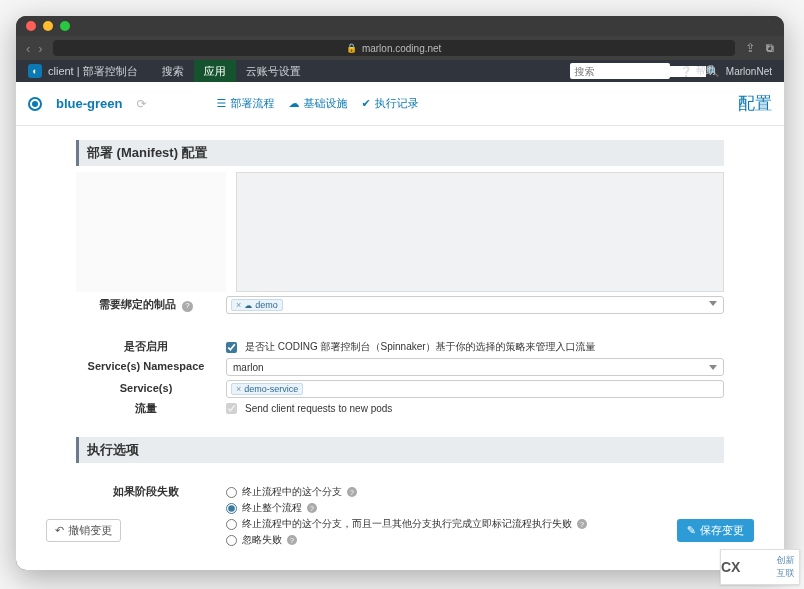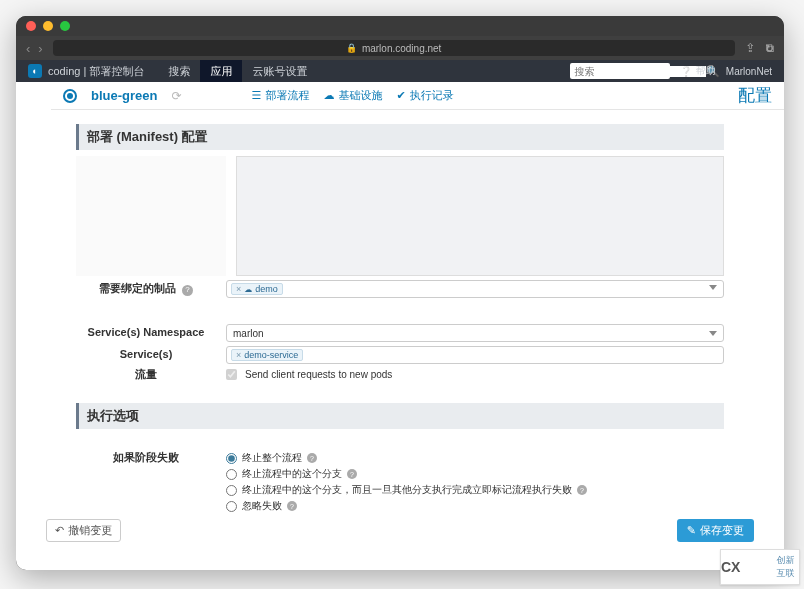--- a/index.html
+++ b/index.html
@@ -67,29 +67,29 @@
       align-items: center;
       padding: 0 12px;
       font-size: 11px;
     }
     .topbar-left { display:flex; align-items:center; gap:6px; }
     .spinnaker-logo {
       width: 14px; height: 14px; background:#0b79b4; border-radius:3px; display:flex; align-items:center; justify-content:center; color:#fff; font-size:9px;
     }
     .topbar-tabs { display:flex; margin-left: 14px; }
     .topbar-tab { padding: 0 10px; height:22px; display:flex; align-items:center; cursor:pointer; color:#cfd3d8; }
-    .topbar-tab.active { background:#0f172a; color:#fff; }
+    .topbar-tab.active { background:#14532d; color:#fff; }
     .search-box { margin-left: auto; margin-right:10px; background:#fff; height:16px; width:100px; border-radius:2px; display:flex; align-items:center; padding:0 4px; }
     .search-box input { border:none; font-size:10px; flex:1; outline:none; color:#333; }
     .search-box .sicon { color:#3b7a9a; font-size:11px; }
     .topbar-right { display:flex; align-items:center; gap:10px; font-size:10px; }
     .help-link { color:#cfd3d8; display:flex; align-items:center; gap:3px; }
     
     .subnav {
-      background:#fff; border-bottom:1px solid #e5e5e5; display:flex; align-items:center; height:28px; padding: 10px 12px; gap:10px;margin-left:35px;
+      background:#fff; border-bottom:1px solid #e5e5e5; display:flex; align-items:center; height:44px; padding: 10px 12px; gap:10px;
     }
     .pipeline-icon { width:14px; height:14px; border-radius:50%; border:2px solid #0b79b4; display:inline-block; position:relative; }
     .pipeline-icon::after { content:""; position:absolute; width:6px; height:6px; top:2px; left:2px; border-radius:50%; background:#0b79b4; }
     .pipeline-name { color:#0b79b4; font-weight:bold; font-size:13px; margin-left:4px; }
     .refresh-icon { color:#bbb; font-size:12px; margin-left:4px; }
     .subnav-tabs { margin-left: 60px; display:flex; gap:14px; }
     .subnav-tab { display:flex; align-items:center; gap:4px; color:#0b79b4; font-size:11px; cursor:pointer; }
     .subnav-tab .ticon { font-size:11px; }
     .subnav-right { margin-left:auto; color:#0b79b4; font-size:17px; cursor:pointer; }
     
@@ -154,21 +154,21 @@
       <span style="position:absolute; right:10px; color:#aaa;">↻</span>
     </div>
     <span style="color:#aaa; font-size:12px;">⇪</span>
     <span style="color:#aaa; font-size:12px;">⧉</span>
   </div>
   <div class="content">
 
     <div class="topbar">
       <div class="topbar-left">
         <div class="spinnaker-logo">◐</div>
-        <span>coding | 部署控制台</span>
+        <span>client | 部署控制台</span>
       </div>
       <div class="topbar-tabs">
         <div class="topbar-tab">搜索</div>
         <div class="topbar-tab active">应用</div>
         <div class="topbar-tab">云账号设置</div>
       </div>
       <div class="search-box">
         <input type="text" placeholder="搜索" style="">
         <span class="sicon">🔍</span>
       </div>
@@ -222,20 +222,27 @@
               <span>demo</span>
             </div>
             <span class="arrow"></span>
           </div>
         </div>
       </div>
 
       <div class="section-spacer"></div>
 
       <div class="form-row">
+        <div class="form-label">是否启用</div>
+        <div class="form-control checkbox-row">
+          <input type="checkbox" checked="" style="">
+          <span class="help-text">是否让 CODING 部署控制台（Spinnaker）基于你的选择的策略来管理入口流量</span>
+        </div>
+      </div>
+      <div class="form-row">
         <div class="form-label">Service(s) Namespace</div>
         <div class="form-control">
           <div class="plain-select">
             <span>marlon</span>
             <span class="arrow"></span>
           </div>
         </div>
       </div>
       <div class="form-row">
         <div class="form-label">Service(s)</div>
@@ -258,27 +265,27 @@
 
       <div class="section-spacer"></div>
 
       <div class="section-header">执行选项</div>
       <div style="height:12px;"></div>
       <div class="form-row" style="align-items:flex-start;">
         <div class="form-label">如果阶段失败</div>
         <div class="form-control">
           <div class="radio-list">
             <label class="radio-row">
-              <input type="radio" name="iffail" checked="" style="">
-              <span>终止整个流程</span>
+              <input type="radio" name="iffail" style="">
+              <span>终止流程中的这个分支</span>
               <span class="qmark">?</span>
             </label>
             <label class="radio-row">
-              <input type="radio" name="iffail" style="">
-              <span>终止流程中的这个分支</span>
+              <input type="radio" name="iffail" checked="" style="">
+              <span>终止整个流程</span>
               <span class="qmark">?</span>
             </label>
             <label class="radio-row">
               <input type="radio" name="iffail" style="">
               <span>终止流程中的这个分支，而且一旦其他分支执行完成立即标记流程执行失败</span>
               <span class="qmark">?</span>
             </label>
             <label class="radio-row">
               <input type="radio" name="iffail" style="">
               <span>忽略失败</span>

